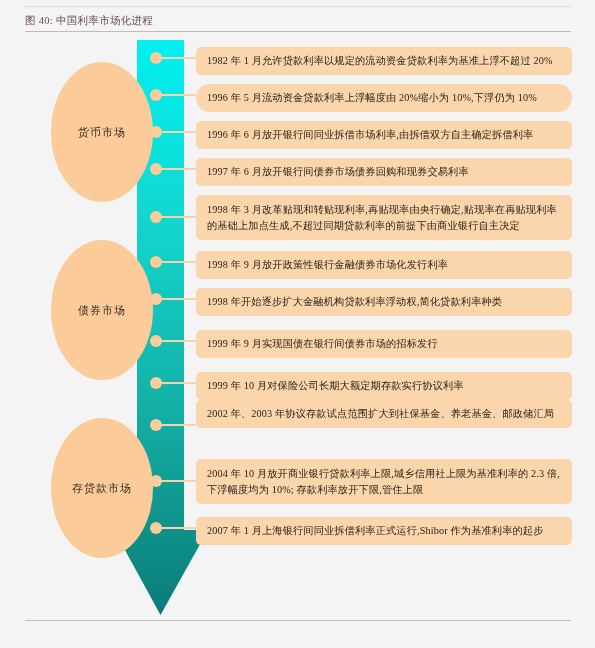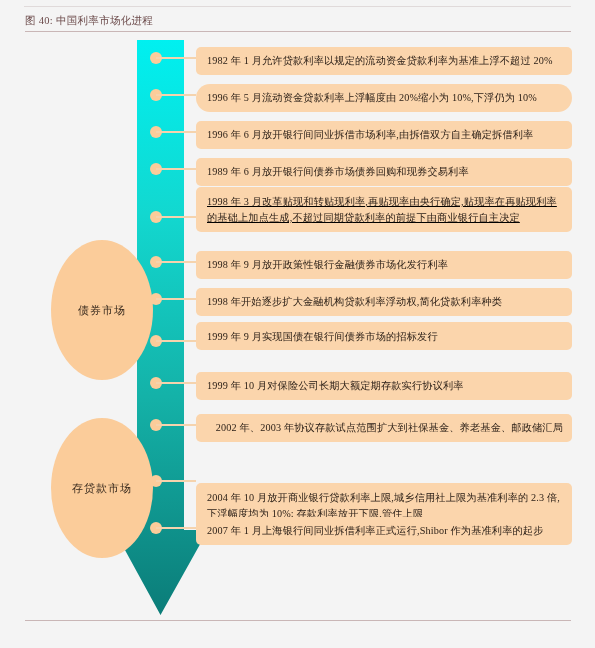--- a/index.html
+++ b/index.html
@@ -153,20 +153,23 @@
           <stop offset="0%" stop-color="#00f0f0"></stop>
           <stop offset="30%" stop-color="#12d8d0"></stop>
           <stop offset="62%" stop-color="#14b2a8"></stop>
           <stop offset="100%" stop-color="#0b7c78"></stop>
         </linearGradient>
       </defs>
       <polygon points="25,0 72,0 72,490 96,490 48.5,575 2,490 25,490" fill="url(#arrowGrad)"></polygon>
     </svg>
   </div>
 
+  <div class="phase-ellipse" id="phase-0">
+    <span class="phase-label">货币市场</span>
+  </div>
   <div class="phase-ellipse" id="phase-1">
     <span class="phase-label">债券市场</span>
   </div>
   <div class="phase-ellipse" id="phase-2">
     <span class="phase-label">存贷款市场</span>
   </div>
 
   <div id="events-layer">
       <div class="event" style="top: 0px;">
         <div class="event-dot" style="top: 52px;"></div>
@@ -186,69 +189,69 @@
         <div class="event-dot" style="top: 126px;"></div>
         <div class="event-connector" style="top: 131px; width: 40px;"></div>
         <div class="event-box" style="left: 59px; top: 121px; width: 376px; height: 28px;">
           <div class="event-text">1996 年 6 月放开银行间同业拆借市场利率,由拆借双方自主确定拆借利率</div>
         </div>
       </div>
       <div class="event" style="top: 0px;">
         <div class="event-dot" style="top: 163px;"></div>
         <div class="event-connector" style="top: 168px; width: 40px;"></div>
         <div class="event-box" style="left: 59px; top: 158px; width: 376px; height: 28px;">
-          <div class="event-text">1989 年 6 月放开银行间债券市场债券回购和现券交易利率</div>
+          <div class="event-text">1997 年 6 月放开银行间债券市场债券回购和现券交易利率</div>
         </div>
       </div>
       <div class="event" style="top: 0px;">
         <div class="event-dot" style="top: 211px;"></div>
         <div class="event-connector" style="top: 216px; width: 40px;"></div>
-        <div class="event-box" style="left: 59px; top: 187px; width: 376px; height: 45px; text-decoration: underline;">
+        <div class="event-box" style="left: 59px; top: 195px; width: 376px; height: 45px;">
           <div class="event-text">1998 年 3 月改革贴现和转贴现利率,再贴现率由央行确定,贴现率在再贴现利率的基础上加点生成,不超过同期贷款利率的前提下由商业银行自主决定</div>
         </div>
       </div>
       <div class="event" style="top: 0px;">
         <div class="event-dot" style="top: 256px;"></div>
         <div class="event-connector" style="top: 261px; width: 40px;"></div>
         <div class="event-box" style="left: 59px; top: 251px; width: 376px; height: 28px;">
           <div class="event-text">1998 年 9 月放开政策性银行金融债券市场化发行利率</div>
         </div>
       </div>
       <div class="event" style="top: 0px;">
         <div class="event-dot" style="top: 293px;"></div>
         <div class="event-connector" style="top: 298px; width: 40px;"></div>
         <div class="event-box" style="left: 59px; top: 288px; width: 376px; height: 28px;">
           <div class="event-text">1998 年开始逐步扩大金融机构贷款利率浮动权,简化贷款利率种类</div>
         </div>
       </div>
       <div class="event" style="top: 0px;">
         <div class="event-dot" style="top: 335px;"></div>
         <div class="event-connector" style="top: 340px; width: 40px;"></div>
-        <div class="event-box" style="left: 59px; top: 322px; width: 376px; height: 28px; align-items: flex-end;">
+        <div class="event-box" style="left: 59px; top: 330px; width: 376px; height: 28px;">
           <div class="event-text">1999 年 9 月实现国债在银行间债券市场的招标发行</div>
         </div>
       </div>
       <div class="event" style="top: 0px;">
         <div class="event-dot" style="top: 377px;"></div>
         <div class="event-connector" style="top: 382px; width: 40px;"></div>
         <div class="event-box" style="left: 59px; top: 372px; width: 376px; height: 28px;">
           <div class="event-text">1999 年 10 月对保险公司长期大额定期存款实行协议利率</div>
         </div>
       </div>
       <div class="event" style="top: 0px;">
         <div class="event-dot" style="top: 419px;"></div>
         <div class="event-connector" style="top: 424px; width: 40px;"></div>
-        <div class="event-box" style="left: 59px; top: 414px; width: 376px; height: 28px; justify-content: flex-end;">
+        <div class="event-box" style="left: 59px; top: 400px; width: 376px; height: 28px;">
           <div class="event-text">2002 年、2003 年协议存款试点范围扩大到社保基金、养老基金、邮政储汇局</div>
         </div>
       </div>
       <div class="event" style="top: 0px;">
         <div class="event-dot" style="top: 475px;"></div>
         <div class="event-connector" style="top: 480px; width: 40px;"></div>
-        <div class="event-box" style="left: 59px; top: 459px; width: 376px; height: 45px; margin-top: 24px;">
+        <div class="event-box" style="left: 59px; top: 459px; width: 376px; height: 45px;">
           <div class="event-text">2004 年 10 月放开商业银行贷款利率上限,城乡信用社上限为基准利率的 2.3 倍,下浮幅度均为 10%; 存款利率放开下限,管住上限</div>
         </div>
       </div>
       <div class="event" style="top: 0px;">
         <div class="event-dot" style="top: 522px;"></div>
         <div class="event-connector" style="top: 527px; width: 40px;"></div>
         <div class="event-box" style="left: 59px; top: 517px; width: 376px; height: 28px;">
           <div class="event-text">2007 年 1 月上海银行间同业拆借利率正式运行,Shibor 作为基准利率的起步</div>
         </div>
       </div>

